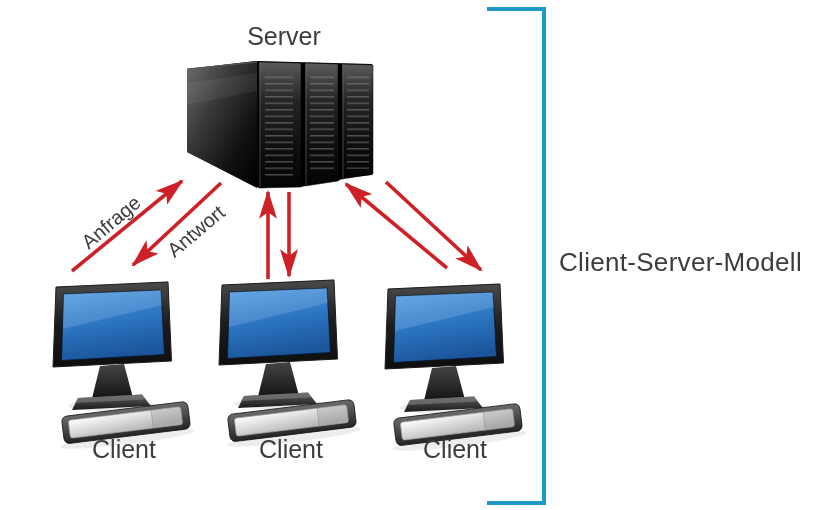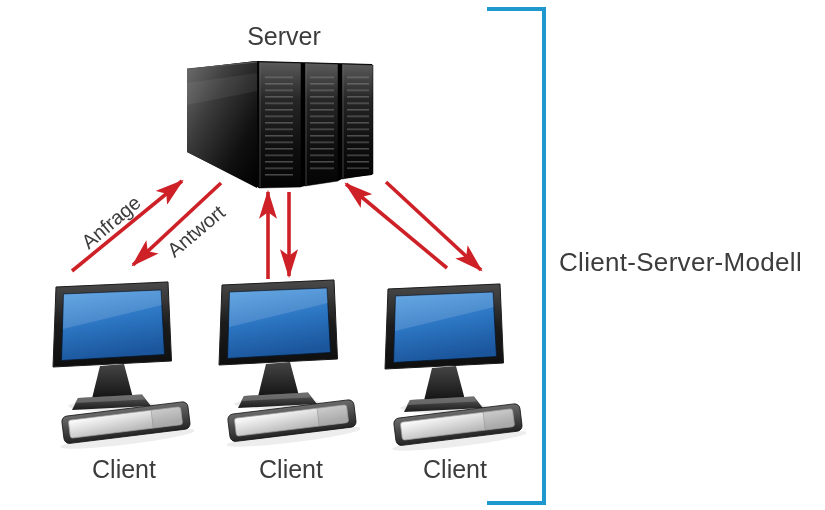--- a/index.html
+++ b/index.html
@@ -2,21 +2,21 @@
 <html><head>
 <meta charset="utf-8">
 <style>
   html,body{margin:0;padding:0;background:#ffffff;}
   .canvas{
     position:relative;width:825px;height:510px;background:#ffffff;
     font-family:"Liberation Sans",sans-serif;overflow:hidden;
   }
   .lbl{position:absolute;color:#3c3c3c;line-height:1.2;white-space:nowrap;}
   .server-lbl{left:214px;top:21px;width:140px;text-align:center;font-size:25px;}
-  .client-lbl{top:454px;width:120px;text-align:center;font-size:25px;}
+  .client-lbl{top:434px;width:120px;text-align:center;font-size:25px;}
   .client-lbl.c1{left:64px;}
   .client-lbl.c2{left:231px;}
   .client-lbl.c3{left:395px;}
   .model-lbl{left:559px;top:247px;font-size:26px;letter-spacing:.3px;}
   .rot{font-size:20px;width:130px;text-align:center;transform:rotate(-40deg);}
   .anfrage{left:46px;top:210px;}
   .antwort{left:131px;top:219px;}
   .server-svg{position:absolute;left:183px;top:57px;}
   .arrows-svg{position:absolute;left:0;top:0;pointer-events:none;}
   .client-svg{position:absolute;width:165px;height:172px;}

